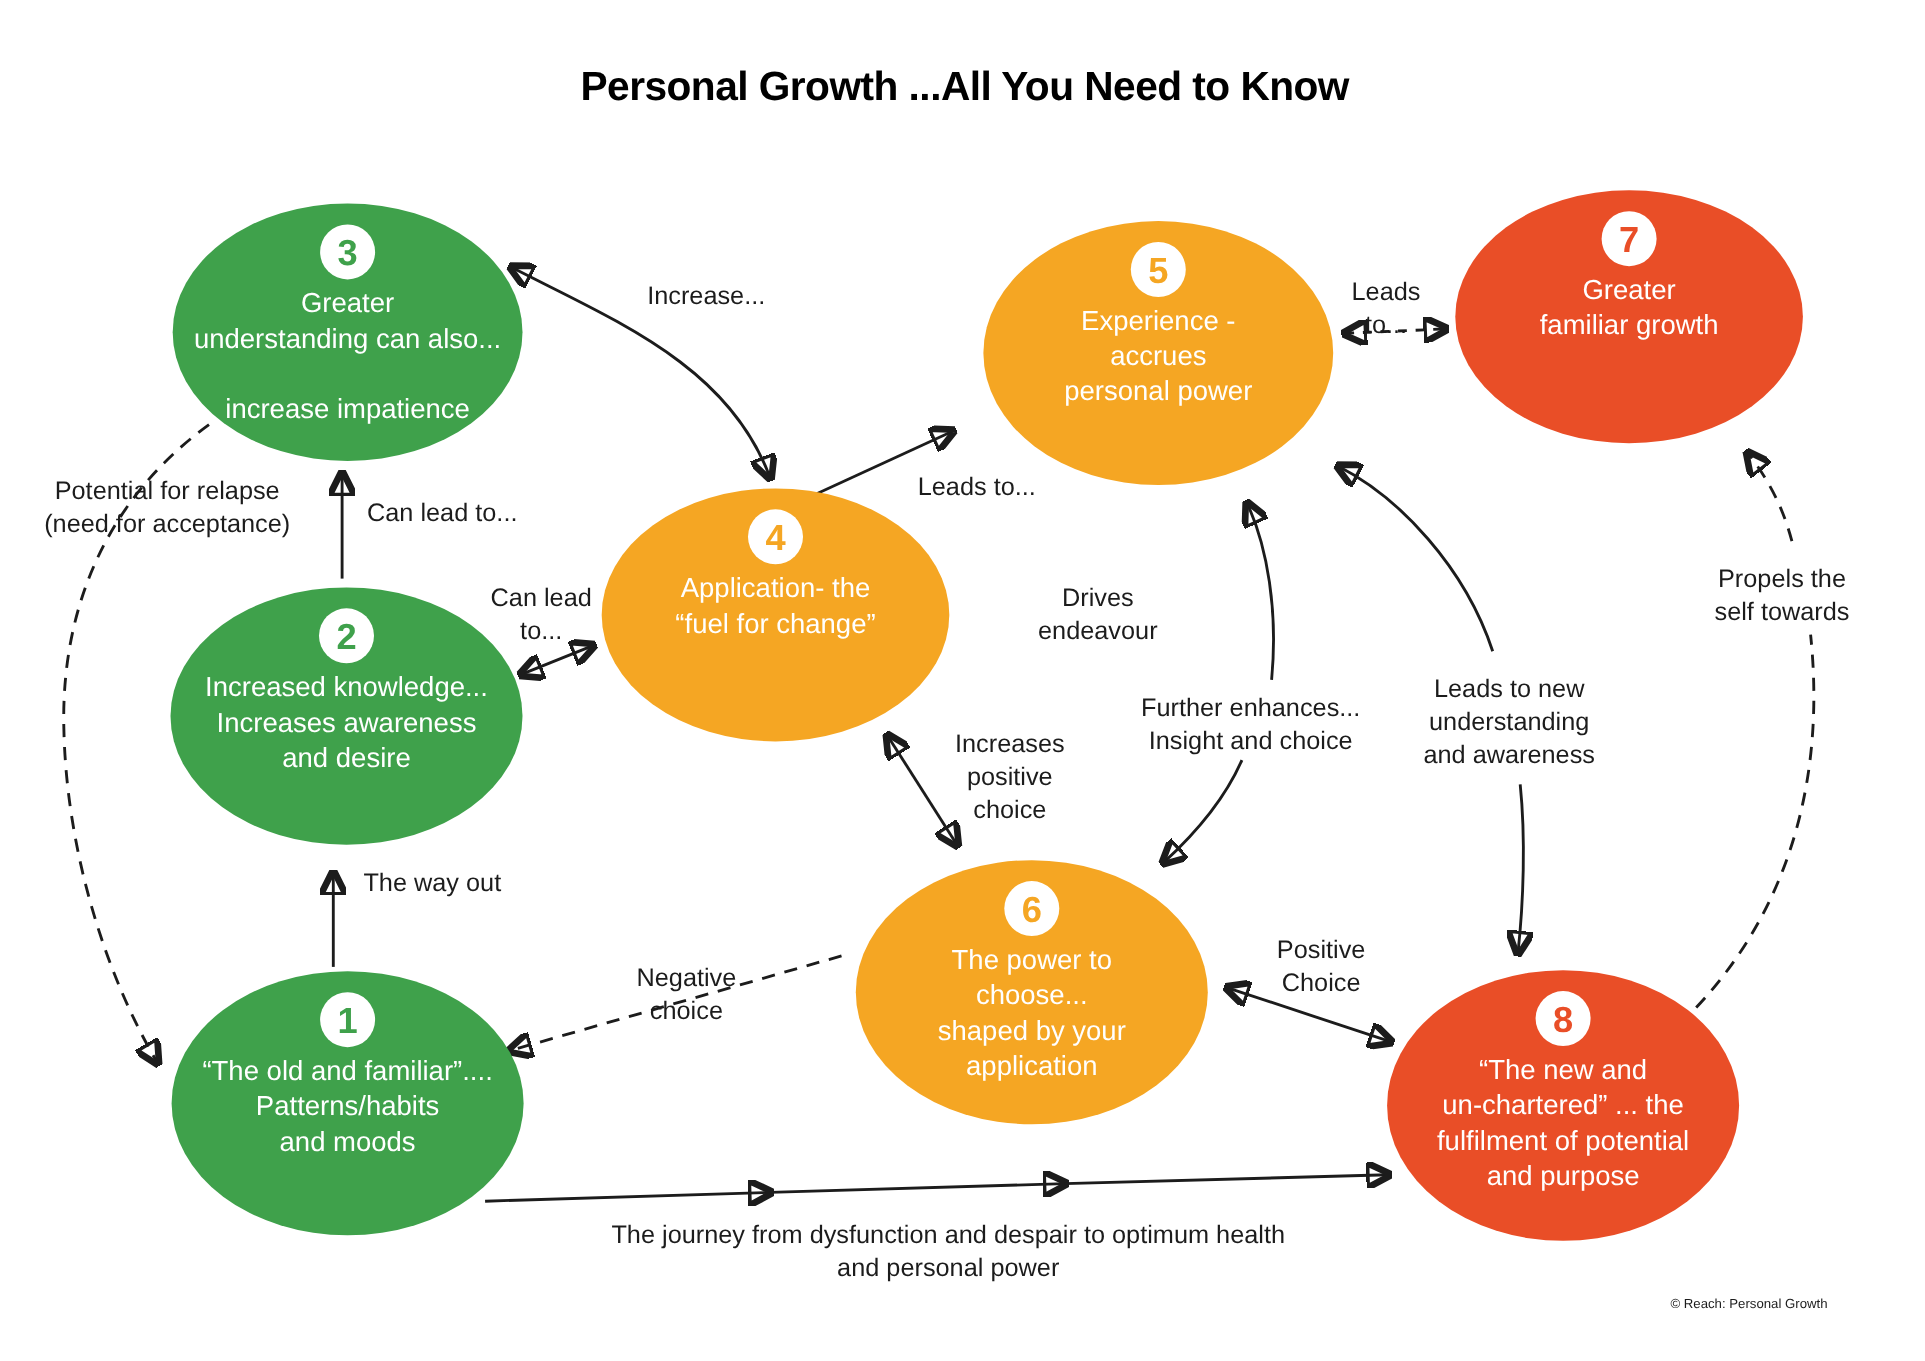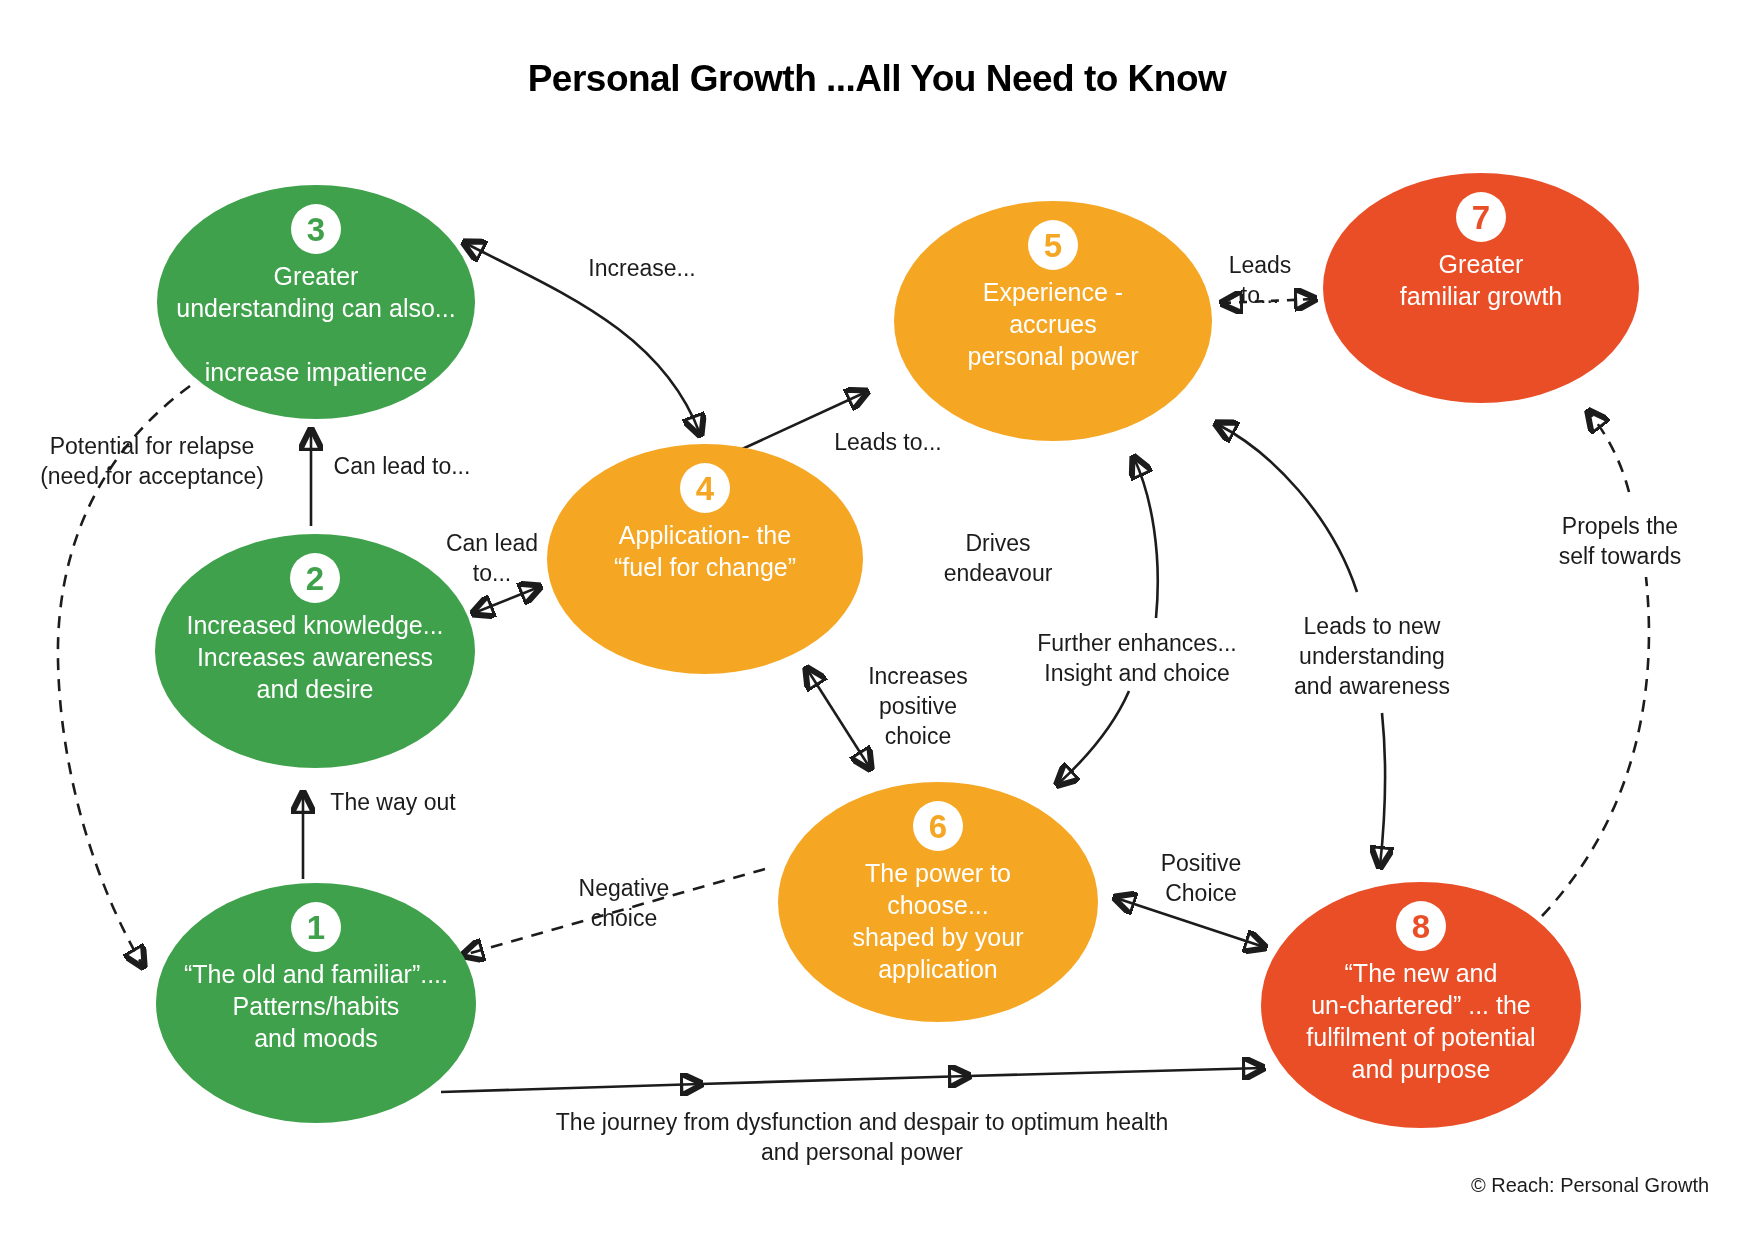--- a/index.html
+++ b/index.html
@@ -33,21 +33,21 @@
   .n3{left:157px;top:185px;width:318px;height:234px;}
   .n4{left:547px;top:444px;width:316px;height:230px;}
   .n5{left:894px;top:201px;width:318px;height:240px;}
   .n6{left:778px;top:782px;width:320px;height:240px;}
   .n7{left:1323px;top:173px;width:316px;height:230px;}
   .n8{left:1261px;top:882px;width:320px;height:246px;}
   .lbl{
     position:absolute;transform:translate(-50%,-50%);
     font-size:23px;line-height:30px;text-align:center;white-space:nowrap;color:#1c1c1c;
   }
-  .credit{font-size:20px;}
+  .credit{font-size:12px;}
 </style>
 </head>
 <body style="background: rgb(255, 255, 255);">
 
 <div id="stage">
 
   <div class="title">Personal Growth ...All You Need to Know</div>
 
   <svg class="arrows" width="1750" height="1237" viewBox="0 0 1750 1237" xmlns="http://www.w3.org/2000/svg">
     <defs>

